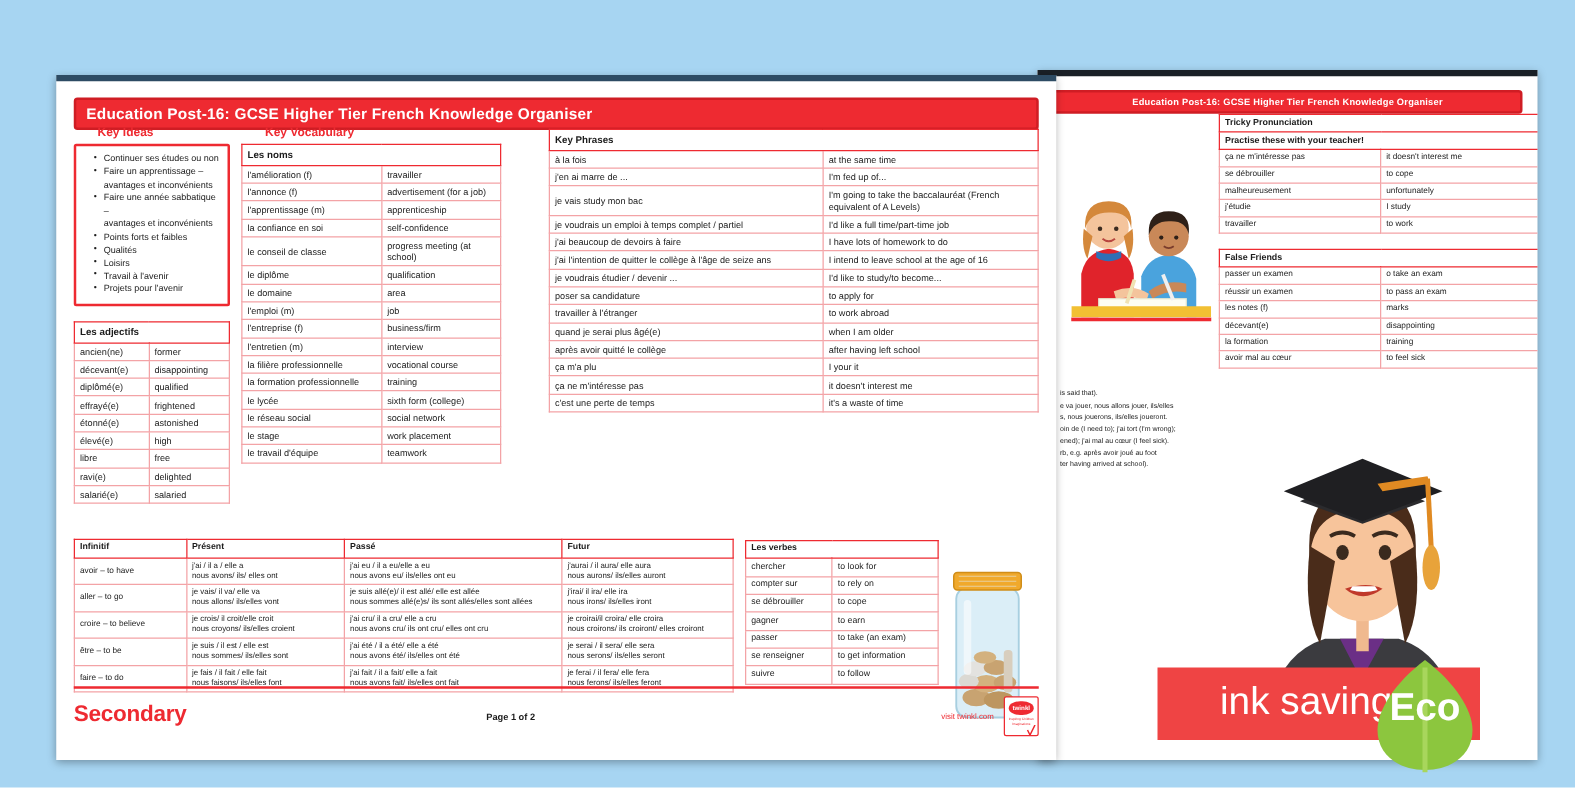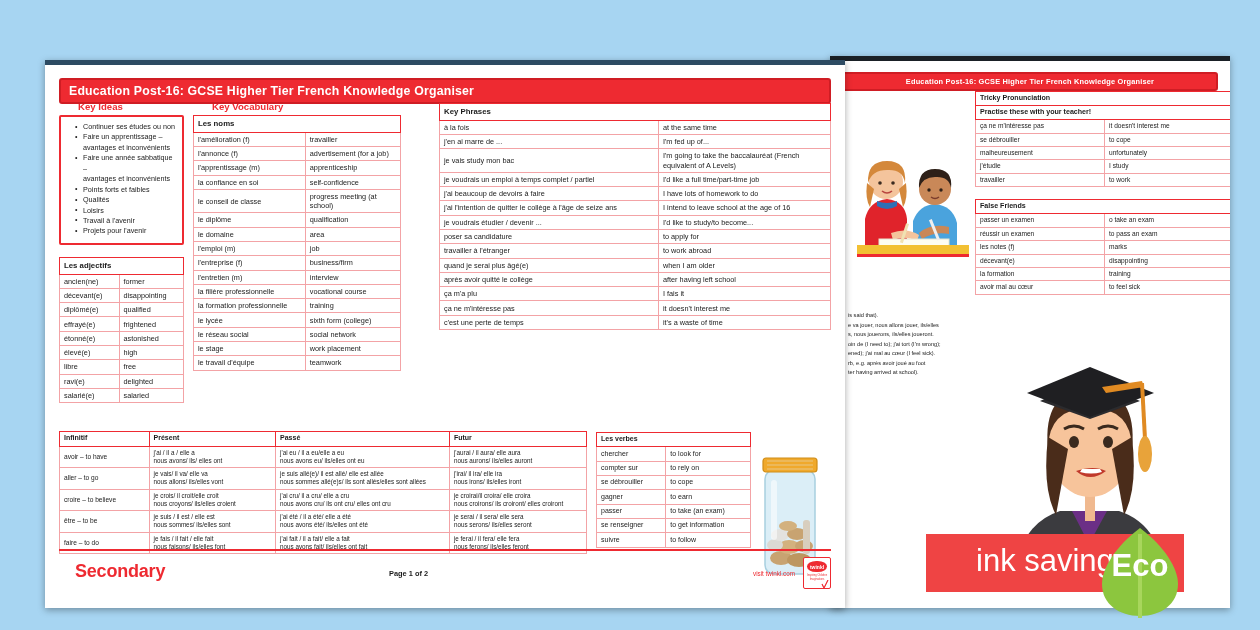--- a/index.html
+++ b/index.html
@@ -71,21 +71,21 @@
   .verbs-block table.t .hd td{font-size:7px;}
   .verbs-block table.t td.inf{font-size:6.6px;}
 
   .lesverbes-block{position:absolute;left:551px;top:367px;width:155px;}
   .lesverbes-block table.t td{font-size:7px;padding:2.3px 4px;}
 
   
   .footer-rule{position:absolute;left:14px;right:14px;top:484px;border-top:2px solid #ee2a31;}
   .footer{position:absolute;left:14px;right:14px;top:492px;height:40px;}
   .secondary{
-    position:absolute;left:16px;top:4px;color:#ee2a31;font-weight:bold;font-size:18px;
+    position:absolute;left:0;top:4px;color:#ee2a31;font-weight:bold;font-size:18px;
     letter-spacing:-.2px;
   }
   .pageno{position:absolute;left:330px;top:12px;font-size:7.4px;color:#1b1b1b;font-weight:bold;}
   .visit{position:absolute;right:36px;top:13px;font-size:6.3px;color:#ee2a31;}
   .twinkl-logo{
     position:absolute;right:0;top:0;width:26px;height:30px;border:1.4px solid #ee2a31;
     border-radius:2px;background:#fff;overflow:hidden;
   }
   .twinkl-logo .blob{
     position:absolute;left:3px;top:3px;width:20px;height:11px;background:#ee2a31;
@@ -489,21 +489,21 @@
               <tr>
                 <td>quand je serai plus âgé(e)</td>
                 <td>when I am older</td>
               </tr>
               <tr>
                 <td>après avoir quitté le collège</td>
                 <td>after having left school</td>
               </tr>
               <tr>
                 <td>ça m'a plu</td>
-                <td>I fais it</td>
+                <td>I your it</td>
               </tr>
               <tr>
                 <td>ça ne m'intéresse pas</td>
                 <td>it doesn't interest me</td>
               </tr>
               <tr>
                 <td>c'est une perte de temps</td>
                 <td>it's a waste of time</td>
               </tr>
             </tbody>

